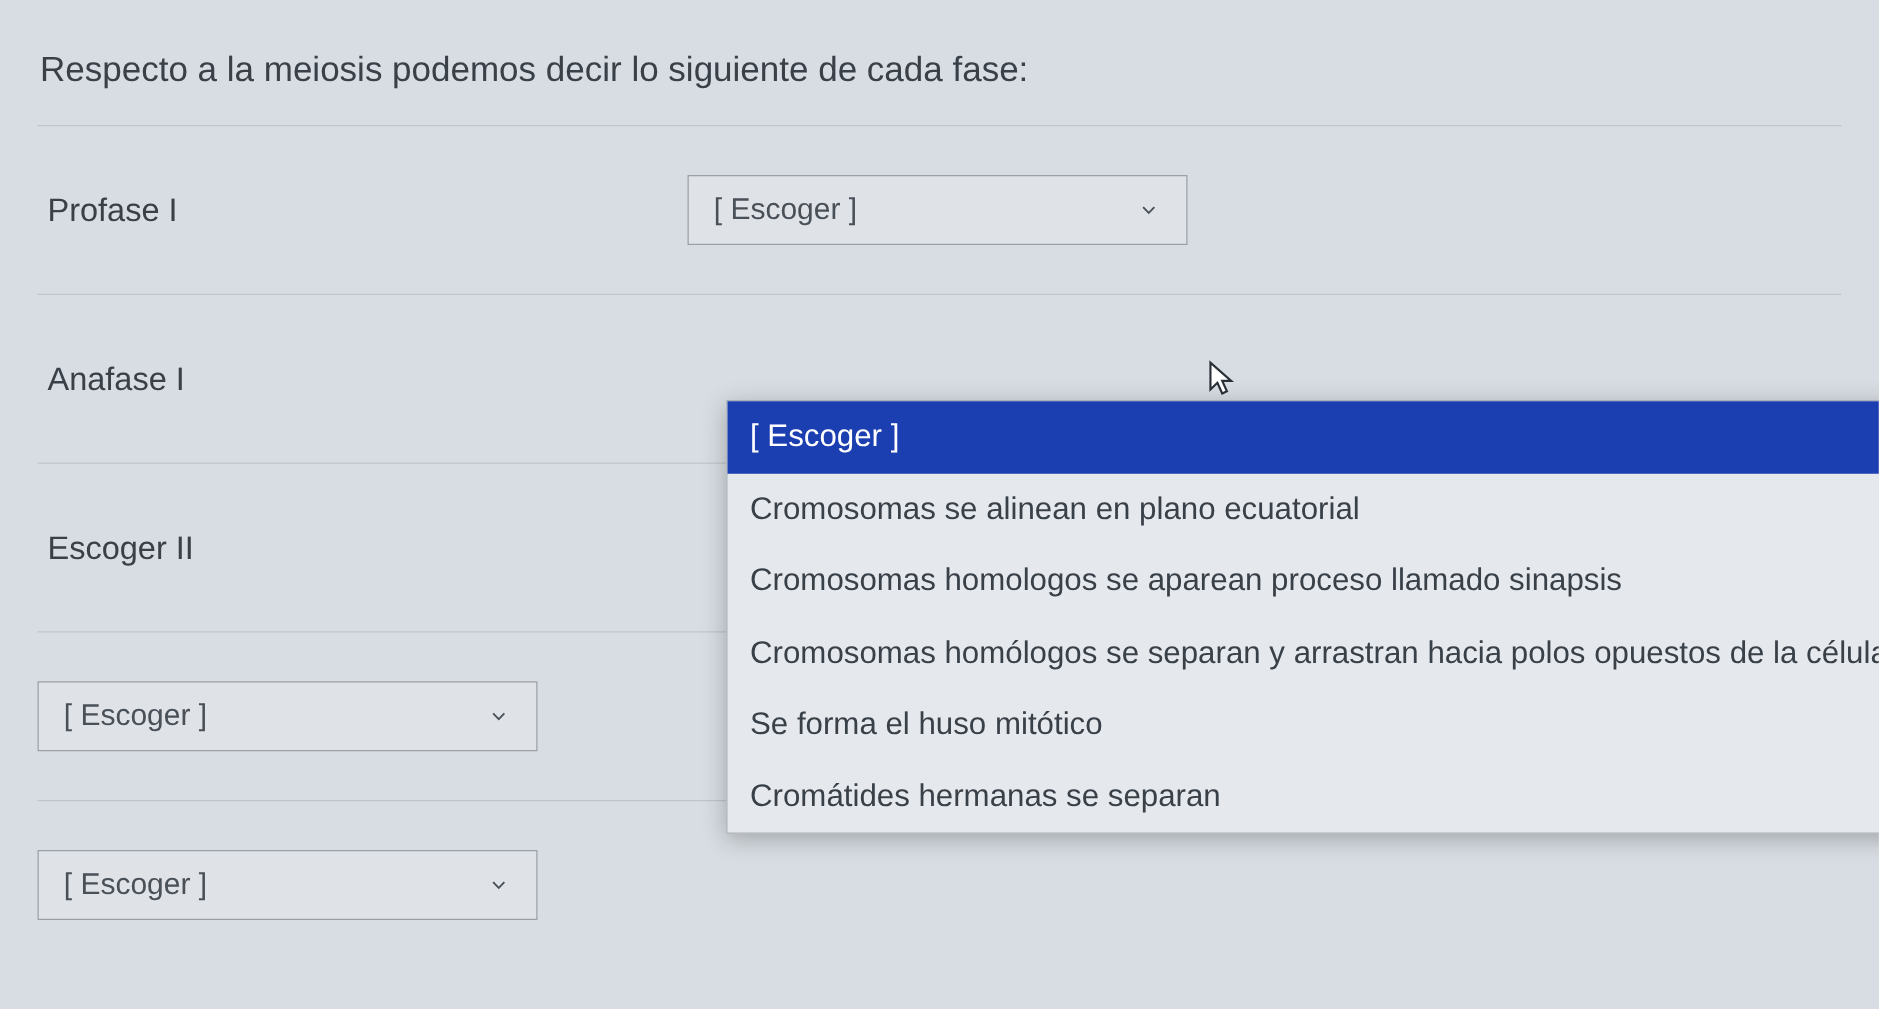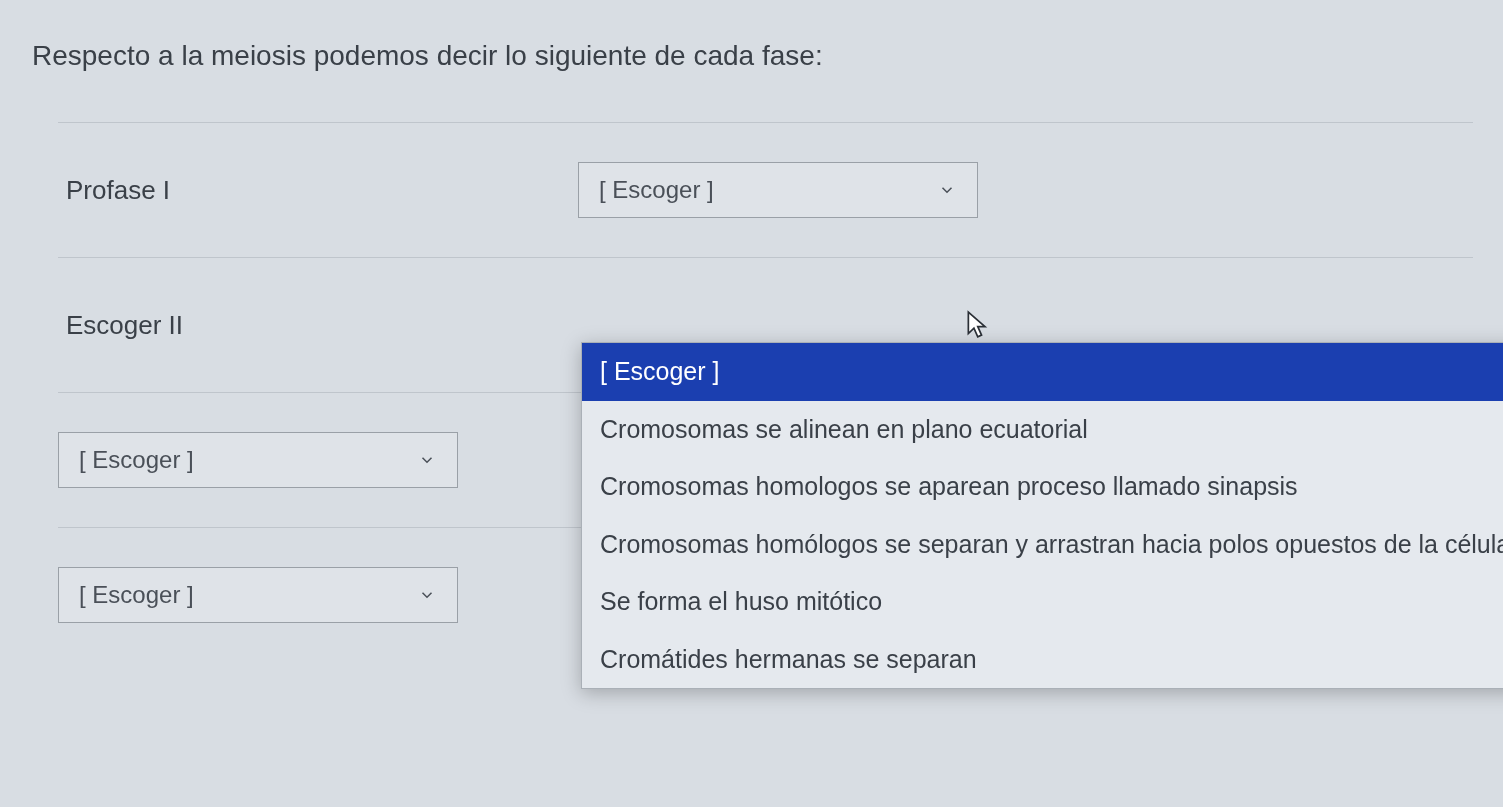--- a/index.html
+++ b/index.html
@@ -8,32 +8,31 @@
       background: #d8dde3;
       color: #3a4048;
       padding: 40px 30px;
       width: 1503px;
       height: 807px;
       overflow: hidden;
     }
     .prompt {
       font-size: 28px;
       color: #3a4048;
-      margin-bottom: 50px;
+      margin-bottom: 28px;
       padding-left: 2px;
     }
     .question-area {
       position: relative;
     }
     .row {
       display: flex;
       align-items: center;
       min-height: 135px;
       border-top: 1px solid #bfc5cc;
-      margin-left: 28px;
     }
     .row:first-child { border-top: 1px solid #bfc5cc; }
     .label {
       flex: 0 0 520px;
       font-size: 26px;
       color: #3a4048;
       padding-left: 8px;
     }
     .select-wrap {
       position: relative;
@@ -103,20 +102,24 @@
         <span>[ Escoger ]</span>
         <span class="chevron">
           <svg width="18" height="18" viewBox="0 0 24 24" fill="none" stroke="#4a5058" stroke-width="2">
               <polyline points="6 9 12 15 18 9"></polyline>
             </svg>
         </span>
       </div>
     </div>
   </div>
 
+  <div class="row">
+    <div class="label">Anafase I</div>
+    <div class="select-wrap"></div>
+  </div>
 
   <div class="row">
     <div class="label">Escoger II</div>
     <div class="select-wrap"></div>
   </div>
 
   <div class="row">
     <div class="select-wrap">
       <div class="select-box">
         <span>[ Escoger ]</span>

